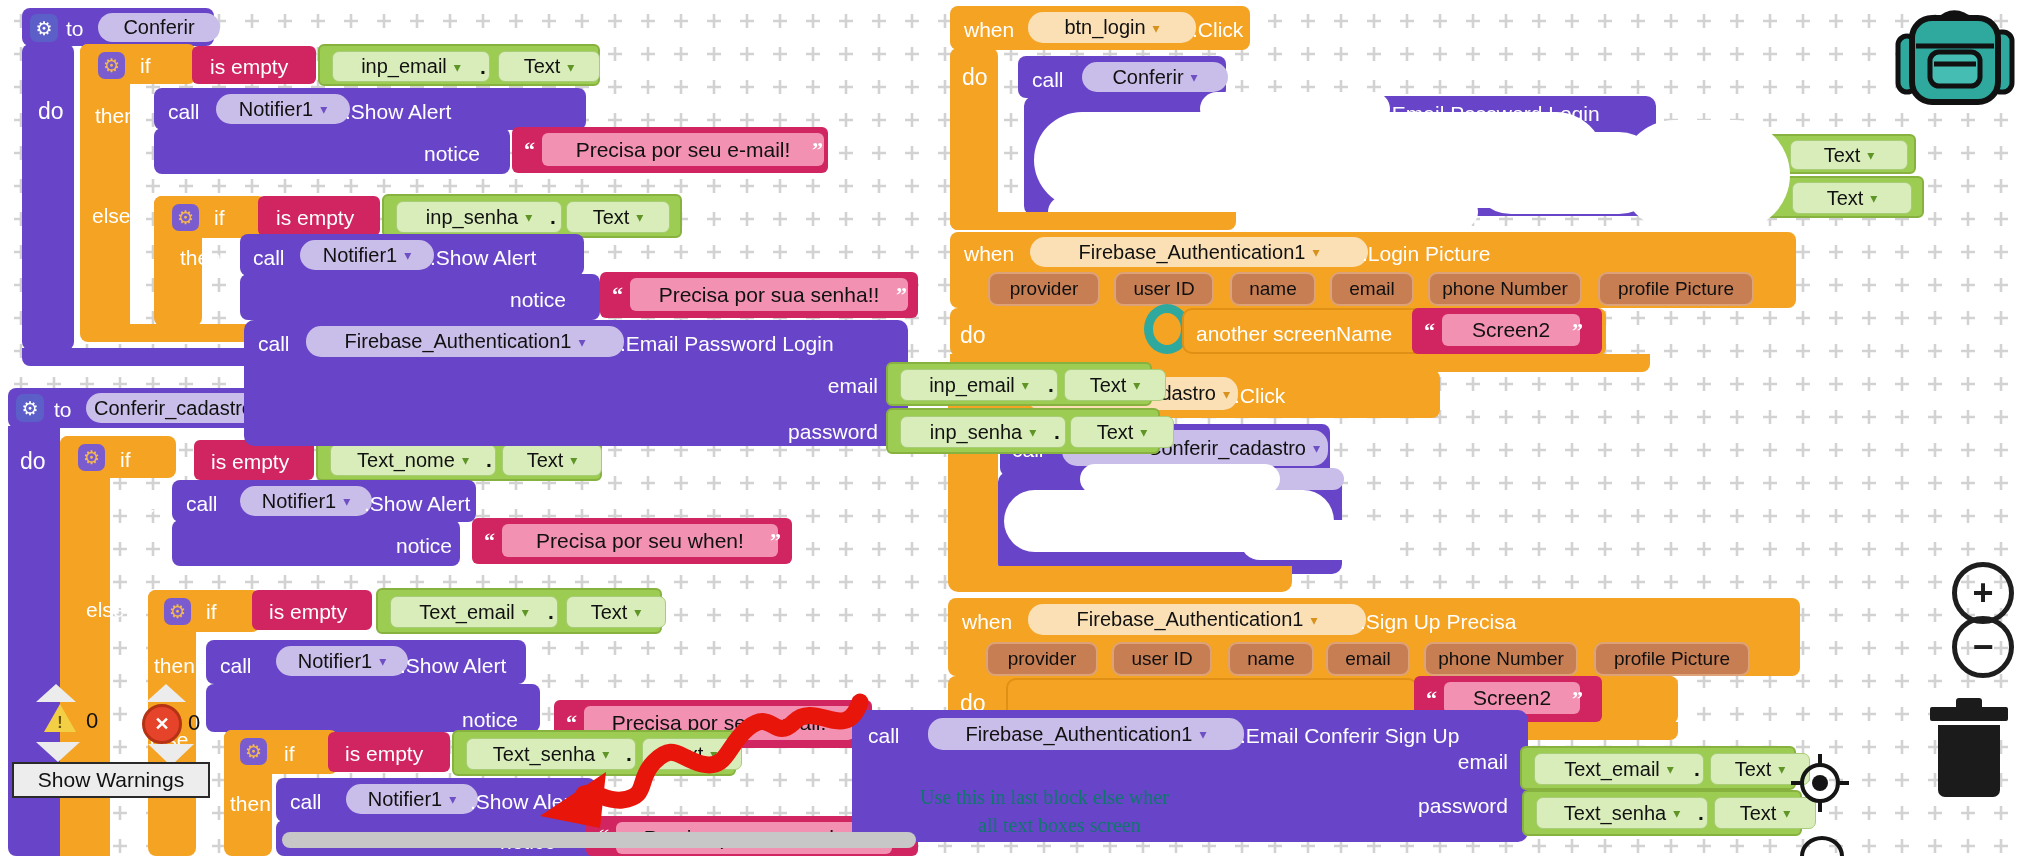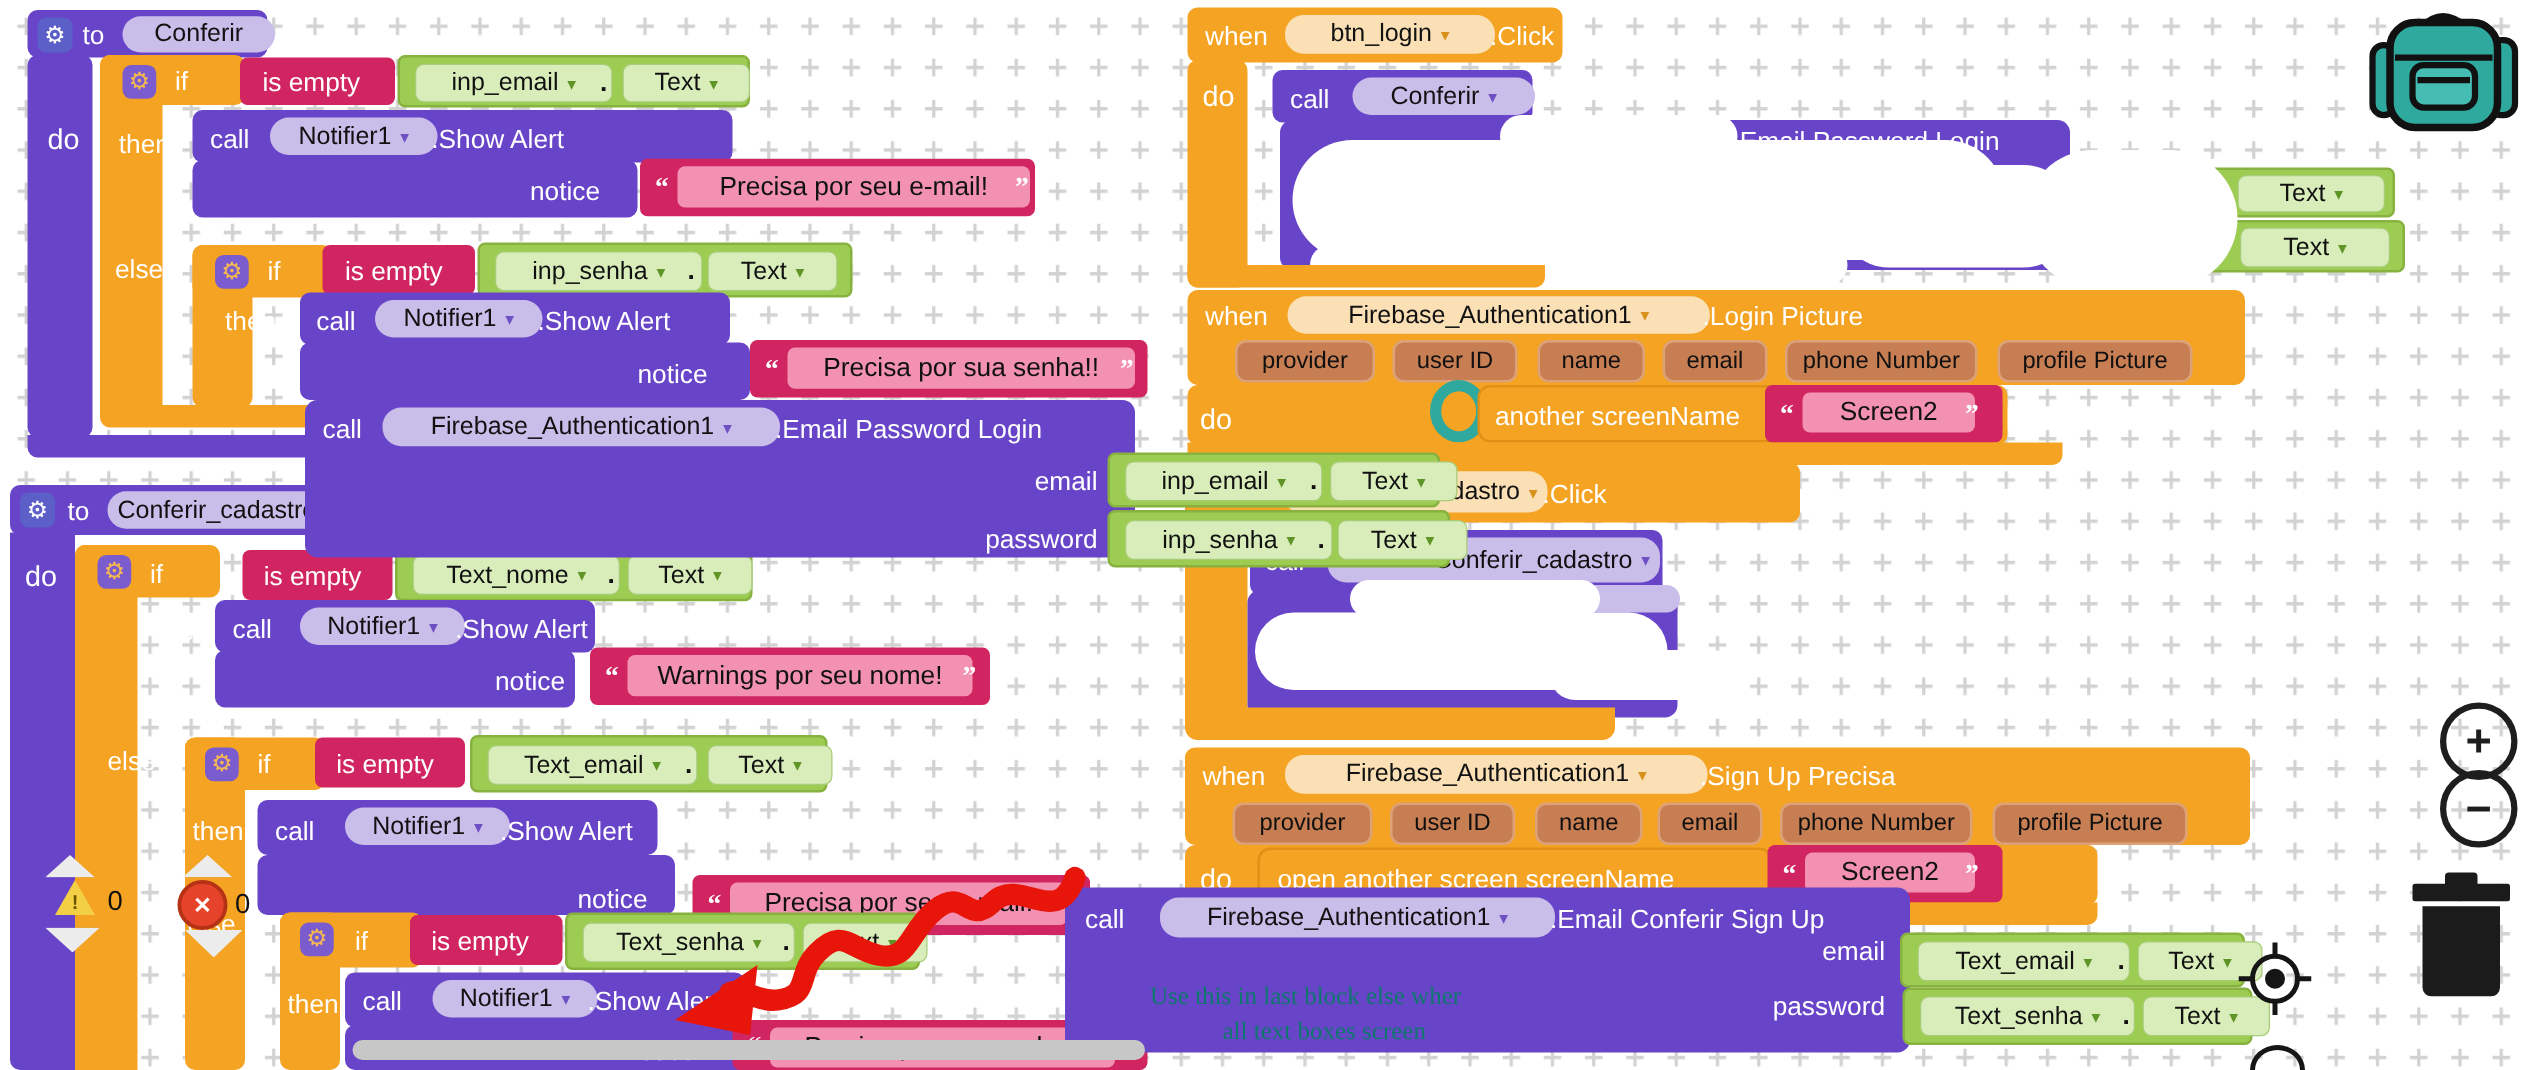--- a/index.html
+++ b/index.html
@@ -83,21 +83,21 @@
   <div class="lab" style="left:126px;top:494px">then</div>
 
   <div class="ab pu" style="left:172px;top:480px;width:304px;height:42px"></div>
   <div class="lab" style="left:186px;top:492px">call</div>
   <div class="fld lav dd" style="left:240px;top:486px;width:116px;height:30px">Notifier1</div>
   <div class="lab" style="left:364px;top:492px">.Show Alert</div>
   <div class="ab pu" style="left:172px;top:520px;width:288px;height:46px"></div>
   <div class="lab" style="left:396px;top:534px">notice</div>
   <div class="ab cr" style="left:472px;top:518px;width:320px;height:46px"></div>
   <div class="q" style="left:484px;top:530px">“</div>
-  <div class="fld pink" style="left:502px;top:524px;width:260px;height:33px">Warnings por seu nome!</div>
+  <div class="fld pink" style="left:502px;top:524px;width:260px;height:33px">Precisa por seu when!</div>
   <div class="q" style="left:770px;top:530px">”</div>
 
   <div class="lab" style="left:86px;top:598px">else</div>
 
   <div class="ab or" style="left:148px;top:590px;width:48px;height:266px"></div>
   <div class="ab or" style="left:148px;top:590px;width:112px;height:42px"></div>
   <div class="gearchip gear-pur" style="left:164px;top:598px;width:27px;height:27px"></div>
   <div class="lab" style="left:206px;top:600px">if</div>
   <div class="ab cr" style="left:252px;top:590px;width:120px;height:40px">
     <div class="lab" style="left:17px;top:10px">is empty</div>
@@ -147,20 +147,21 @@
   <div class="triu" style="left:36px;top:684px;width:40px;height:18px"></div>
   <div class="warn-tri" style="left:44px;top:704px;width:32px;height:28px">
       <span>!</span>
     </div>
   <div class="count" style="left:86px;top:708px">0</div>
   <div class="trid" style="left:36px;top:742px;width:44px;height:20px"></div>
   <div class="triu" style="left:146px;top:684px;width:40px;height:18px"></div>
   <div class="err-circ" style="left:142px;top:704px;width:34px;height:34px"></div>
   <div class="count" style="left:188px;top:710px">0</div>
   <div class="trid" style="left:148px;top:744px;width:46px;height:22px"></div>
+  <div class="ab" style="left:12px;top:762px;width:198px;height:36px;background:#EDEDED;border:2px solid #2a2a2a;display:flex;align-items:center;justify-content:center;font:21px 'Liberation Sans',sans-serif;color:#111">Show Warnings</div>
 
   <div class="ab pu" style="left:22px;top:8px;width:192px;height:38px"></div>
   <div class="gearchip gear-blue" style="left:30px;top:14px;width:28px;height:28px"></div>
   <div class="lab" style="left:66px;top:17px">to</div>
   <div class="fld lav" style="left:98px;top:13px;width:106px;height:29px">Conferir</div>
   <div class="ab pu" style="left:22px;top:44px;width:52px;height:306px"></div>
   <div class="lab" style="left:38px;top:98px;font-size:23px">do</div>
   <div class="ab pu" style="left:22px;top:348px;width:312px;height:18px;border-radius:0 0 8px 8px"></div>
 
   <div class="ab or" style="left:80px;top:44px;width:50px;height:282px;border-radius:8px 0 0 0"></div>
@@ -281,21 +282,20 @@
   <div class="lab" style="left:1360px;top:610px">.Sign Up Precisa</div>
   <div class="chip" style="left:986px;top:642px;width:108px;height:30px">provider</div>
   <div class="chip" style="left:1112px;top:642px;width:96px;height:30px">user ID</div>
   <div class="chip" style="left:1228px;top:642px;width:82px;height:30px">name</div>
   <div class="chip" style="left:1326px;top:642px;width:80px;height:30px">email</div>
   <div class="chip" style="left:1424px;top:642px;width:150px;height:30px">phone Number</div>
   <div class="chip" style="left:1594px;top:642px;width:152px;height:30px">profile Picture</div>
   <div class="ab or" style="left:948px;top:676px;width:730px;height:48px"></div>
   <div class="lab" style="left:960px;top:690px;font-size:23px">do</div>
   <div class="ab" style="left:1006px;top:678px;width:412px;height:44px;background:#F5A322;border:2px solid #E09015;border-radius:10px"></div>
-  <div class="lab" style="left:1022px;top:692px">open another screen   screenName</div>
   <div class="ab cr" style="left:1414px;top:676px;width:188px;height:46px"></div>
   <div class="q" style="left:1426px;top:688px">“</div>
   <div class="fld pink" style="left:1444px;top:682px;width:120px;height:32px">Screen2</div>
   <div class="q" style="left:1572px;top:688px">”</div>
   <div class="ab or" style="left:948px;top:722px;width:730px;height:18px;border-radius:0 0 8px 8px"></div>
 
   <div class="ab pu" style="left:244px;top:320px;width:664px;height:126px;border-radius:10px"></div>
   <div class="lab" style="left:258px;top:332px">call</div>
   <div class="fld lav dd" style="left:306px;top:326px;width:302px;height:31px">Firebase_Authentication1</div>
   <div class="lab" style="left:620px;top:332px">.Email Password Login</div>

